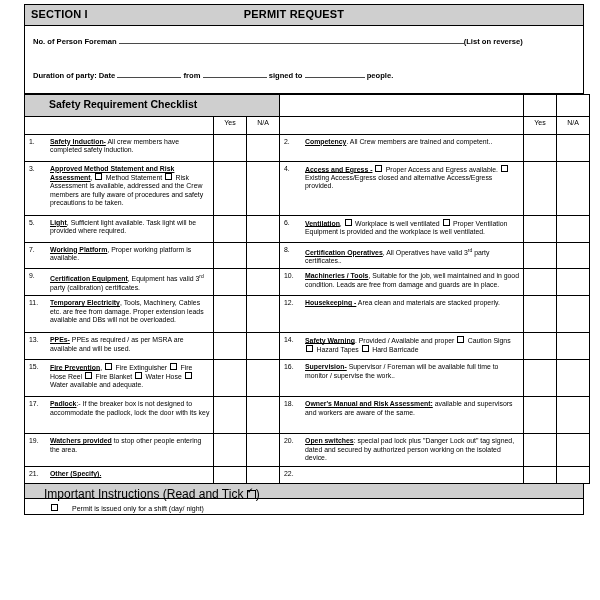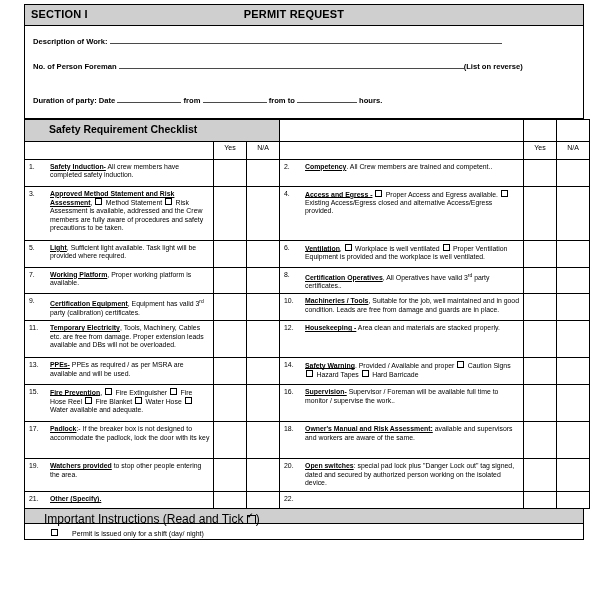--- a/index.html
+++ b/index.html
@@ -112,39 +112,35 @@
 
 <div class="page">
 
   <div class="sec-head">
     <span class="s-left">SECTION I</span>
     <span class="s-mid">PERMIT REQUEST</span>
   </div>
 
   <div class="req-block">
 
-    <div class="req-line">
-      <span class="lbl">Description of Work:</span>
-      <span class="dots" style="width:392px"></span>
-    </div>
 
 
     <div class="req-line">
       <span class="lbl">No. of Person Foreman</span>
       <span class="dots" style="width:345px"></span><span class="tail">(List on reverse)</span>
     </div>
 
     <div class="req-line" style="margin-top:22px">
       <span class="lbl">Duration of party: Date</span>
       <span class="dots" style="width:64px"></span>
       <span class="lbl">from</span>
       <span class="dots" style="width:64px"></span>
-      <span class="lbl">from to</span>
+      <span class="lbl">signed to</span>
       <span class="dots" style="width:60px"></span>
-      <span class="lbl">hours.</span>
+      <span class="lbl">people.</span>
     </div>
 
   </div>
 
   <table class="chk">
     <colgroup>
       <col class="txtcol" style="width:189px">
       <col style="width:33px">
       <col style="width:33px">
       <col style="width:244px">

